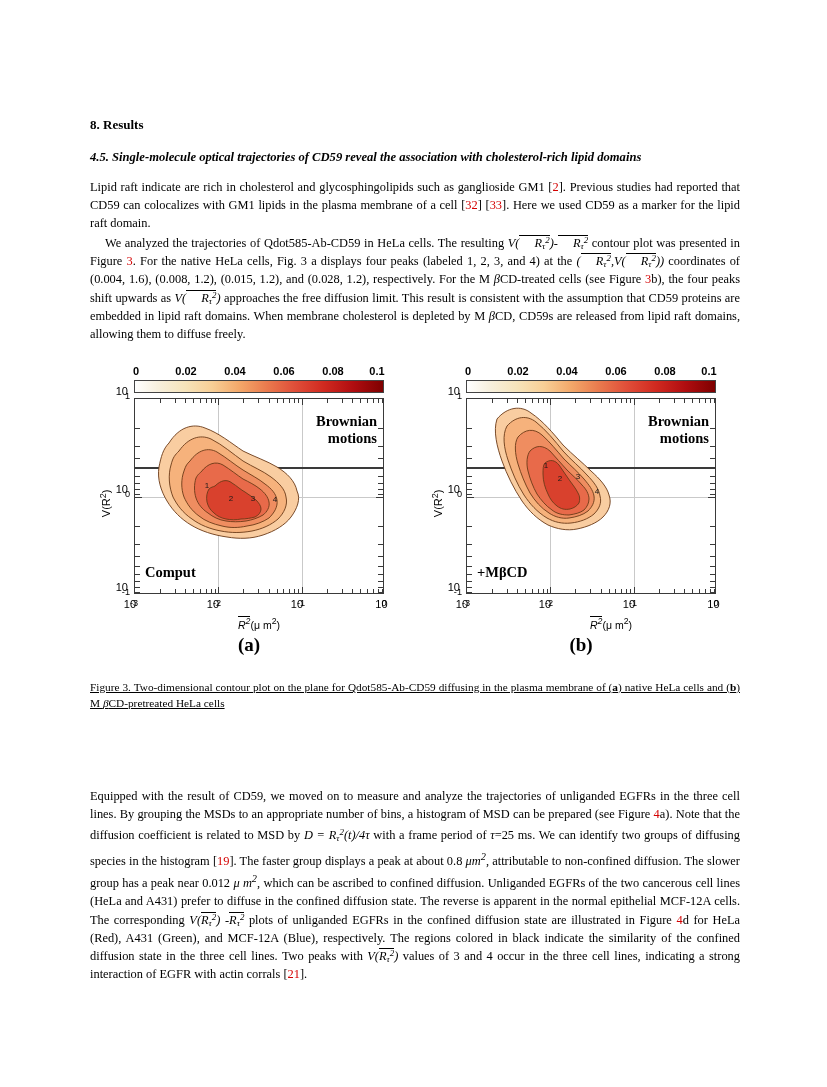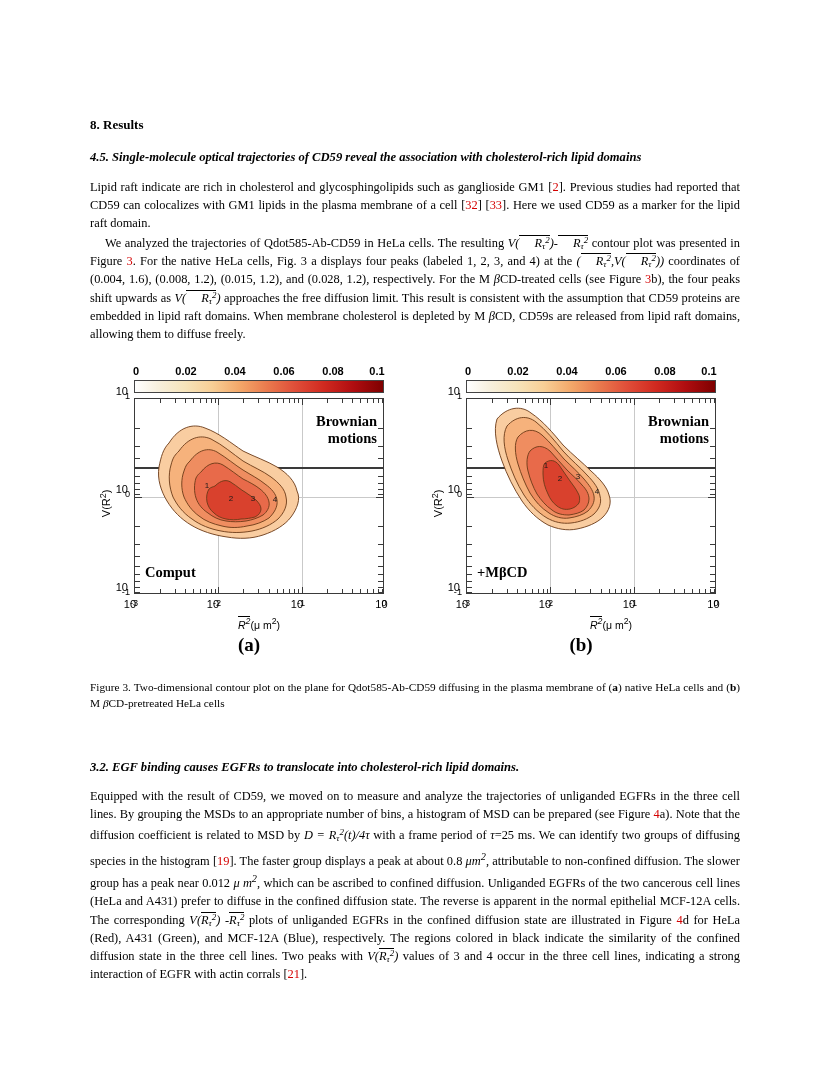--- a/index.html
+++ b/index.html
@@ -256,20 +256,21 @@
   }
 
   .figcap {
     position: absolute;
     left: 90px;
     top: 680px;
     width: 650px;
     font-size: 11.3px;
     line-height: 15.5px;
     text-align: justify;
+    text-decoration: underline;
   }
 
   
   .footer {
     position: absolute;
     left: 90px;
     top: 986px;
     width: 650px;
     font-size: 11.5px;
     text-align: right;
@@ -637,20 +638,19 @@
       <div class="xaxis-title"><span class="ovl" style="font-style:italic;margin-left:40px;">R<sup>2</sup></span>(μ m<sup>2</sup>)</div>
 
       <div class="panel-letter">(b)</div>
     </div>
   </div>
 
   <div class="figcap">
     <span>Figure 3. Two-dimensional contour plot on the plane for Qdot585-Ab-CD59 diffusing in the plasma membrane of (</span><b>a</b><span>) native HeLa cells and (</span><b>b</b><span>) M </span><span class="mathi">β</span><span>CD-pretreated HeLa cells</span>
   </div>
 
-  <div class="subsec-h" style="top:760px;">3.2.  EGF binding causes EGFRs to translocate into cholesterol-rich lipid domains.</div>
 
   <div class="para" style="top:787px;">
     <span>Equipped with the result of CD59, we moved on to measure and analyze the trajectories of unliganded EGFRs in the three cell lines. By grouping the MSDs to an appropriate number of bins, a histogram of MSD can be prepared (see Figure </span><span class="ref">4</span><span>a). Note that the diffusion coefficient is related to MSD by </span><span class="mathi">D = R<span class="sub">τ</span><span class="sup">2</span>(t)/4τ</span><span> with a frame period of </span><span class="mathi">τ</span><span>=25 ms. We can identify two groups of diffusing species in the histogram [</span><span class="ref">19</span><span>]. The faster group displays a peak at about 0.8 </span><span class="mathi">μm<sup>2</sup></span><span>, attributable to non-confined diffusion. The slower group has a peak near 0.012 </span><span class="mathi">μ m<sup>2</sup></span><span>, which can be ascribed to confined diffusion. Unliganded EGFRs of the two cancerous cell lines (HeLa and A431) prefer to diffuse in the confined diffusion state. The reverse is apparent in the normal epithelial MCF-12A cells. The corresponding </span><span class="mathi">V(<span class="ovl">R<span class="sub">τ</span><span class="sup">2</span></span>) -<span class="ovl">R<span class="sub">τ</span><span class="sup">2</span></span></span><span> plots of unliganded EGFRs in the confined diffusion state are illustrated in Figure </span><span class="ref">4</span><span>d for HeLa (Red), A431 (Green), and MCF-12A (Blue), respectively. The regions colored in black indicate the similarity of the confined diffusion state in the three cell lines. Two peaks with </span><span class="mathi">V(<span class="ovl">R<span class="sub">τ</span><span class="sup">2</span></span>)</span><span> values of 3 and 4 occur in the three cell lines, indicating a strong interaction of EGFR with actin corrals [</span><span class="ref">21</span><span>].</span>
   </div>
 
 
 </div>
 
 </body></html>

